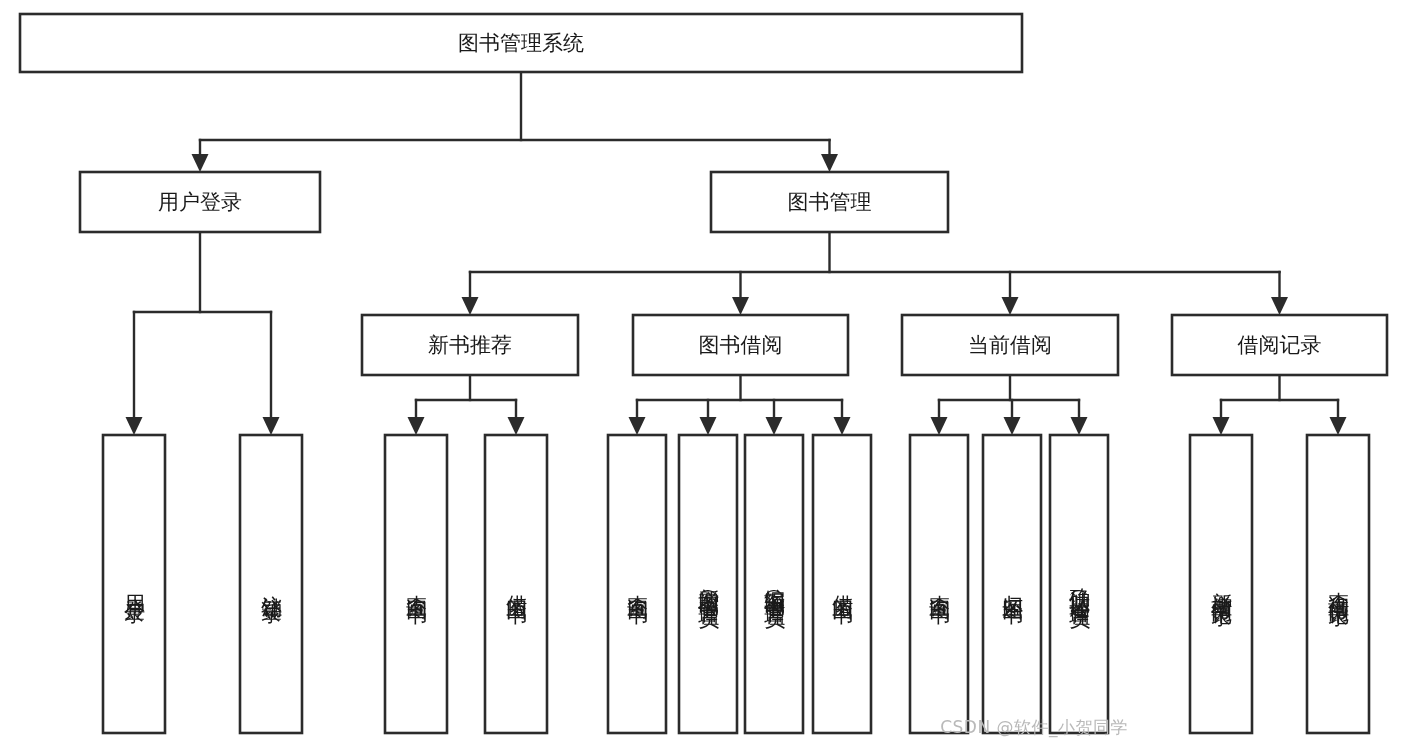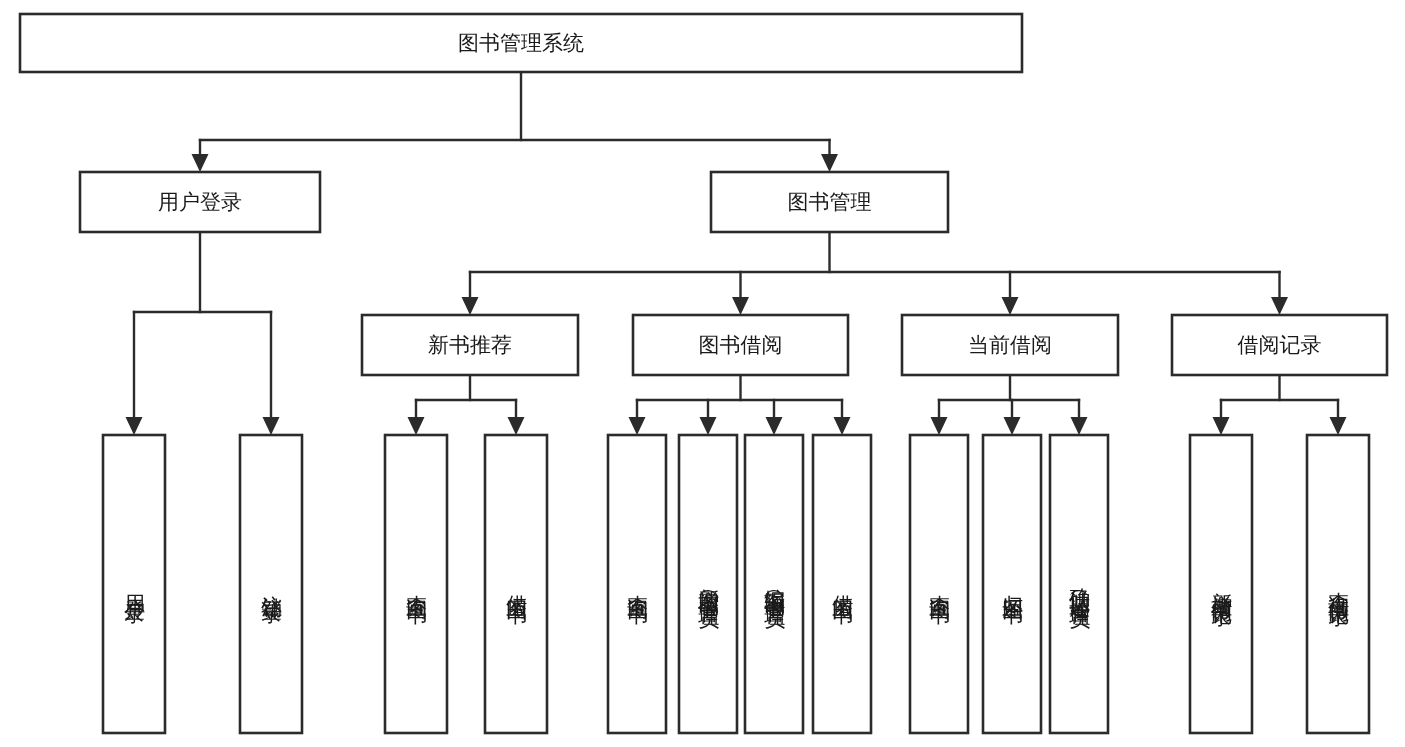--- a/index.html
+++ b/index.html
@@ -211,14 +211,15 @@
         <span class="leaf-label">确认归还（管理员）</span>
       </div>
       <div class="leaf-label-wrap" style="left: 1190px; top: 435px; width: 62px; height: 298px;">
         <span class="leaf-label">新增借阅记录</span>
       </div>
       <div class="leaf-label-wrap" style="left: 1307px; top: 435px; width: 62px; height: 298px;">
         <span class="leaf-label">查询借阅记录</span>
       </div>
     </div>
 
+  <div class="watermark">CSDN @软件_小贺同学</div>
 
 </div>
 
 </body></html>

